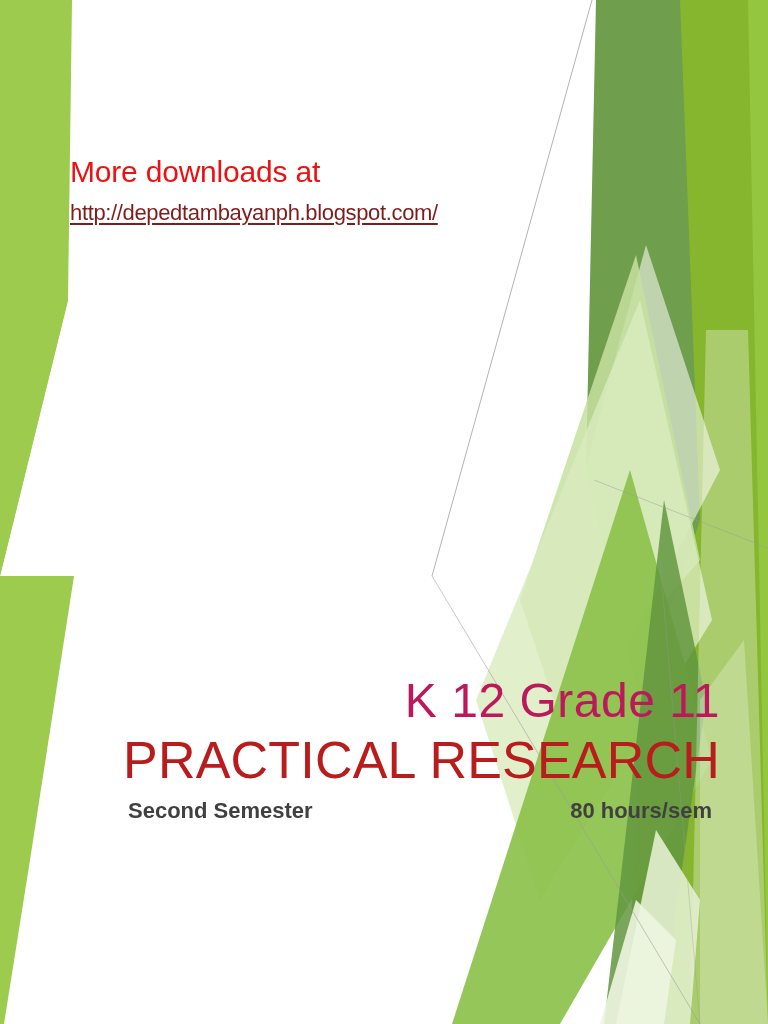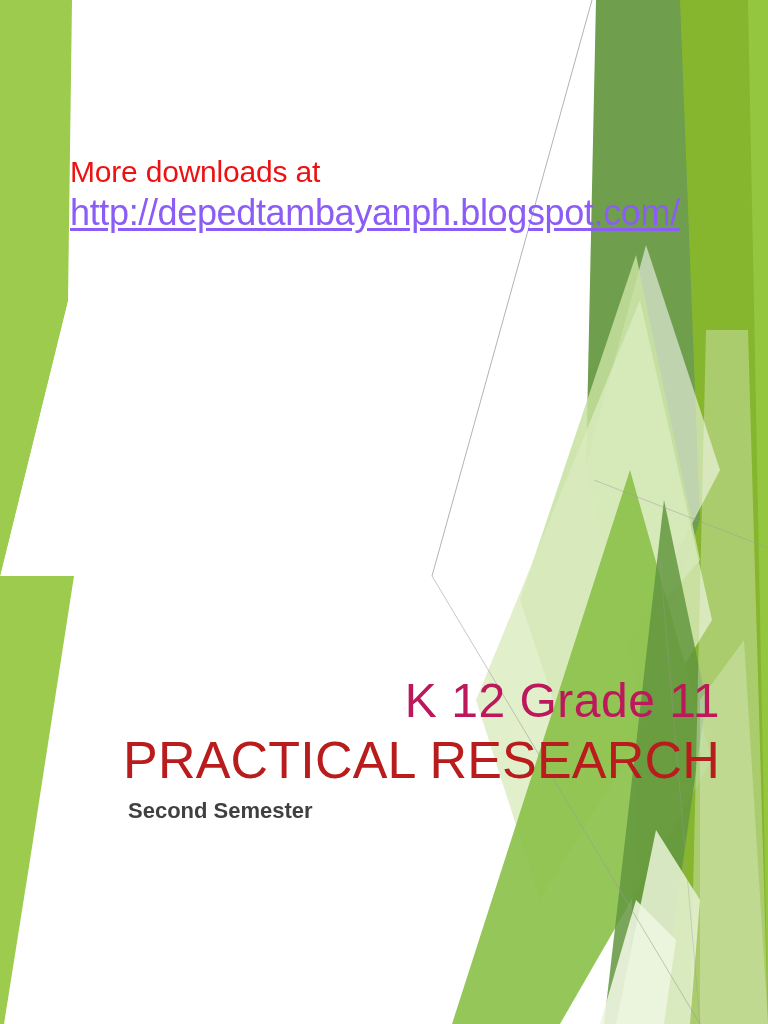--- a/index.html
+++ b/index.html
@@ -42,23 +42,23 @@
     font-family: "Liberation Sans", sans-serif;
     font-size: 30px;
     line-height: 40px;
     color: #ee1111;
     white-space: nowrap;
     letter-spacing: -0.2px;
   }
   #promo-url {
     display: inline-block;
     font-family: "Liberation Sans", sans-serif;
-    font-size: 36px;
+    font-size: 22px;
     line-height: 42px;
-    color: #8b5cf6;
+    color: #7f1d1d;
     text-underline-offset: 3px;
     white-space: nowrap;
     letter-spacing: -0.35px;
   }
 
   #title-block {
     left: 48px;
     top: 672px;
     width: 672px;
     text-align: right;
@@ -142,15 +142,16 @@
     <a id="promo-url" href="#">http://depedtambayanph.blogspot.com/</a>
   </div>
 
   <div class="txt-block" id="title-block">
     <div id="title-line1">K 12 Grade 11</div>
     <div id="title-line2">PRACTICAL RESEARCH</div>
   </div>
 
   <div class="txt-block" id="subtitle-block">
     <span class="subtitle-text">Second Semester</span>
+    <span class="subtitle-text">80 hours/sem</span>
   </div>
 
 </div>
 
 </body></html>

